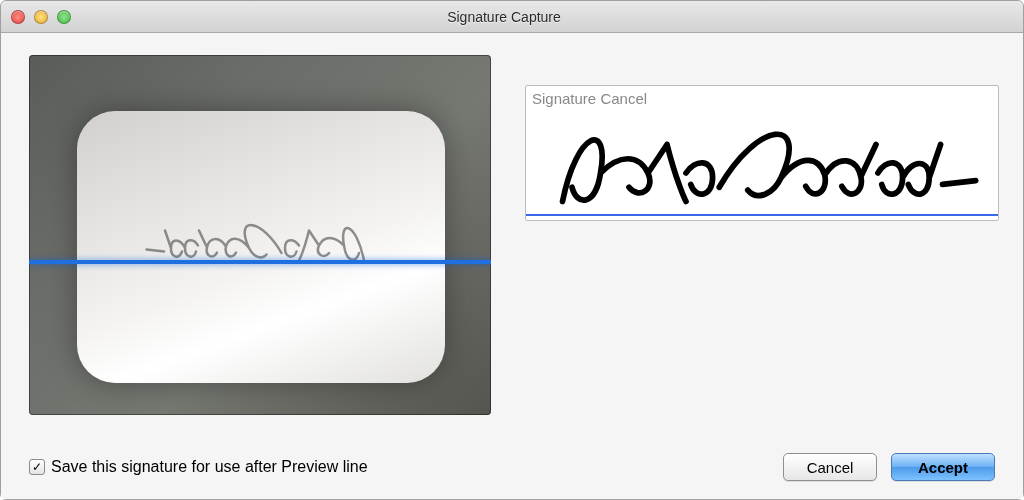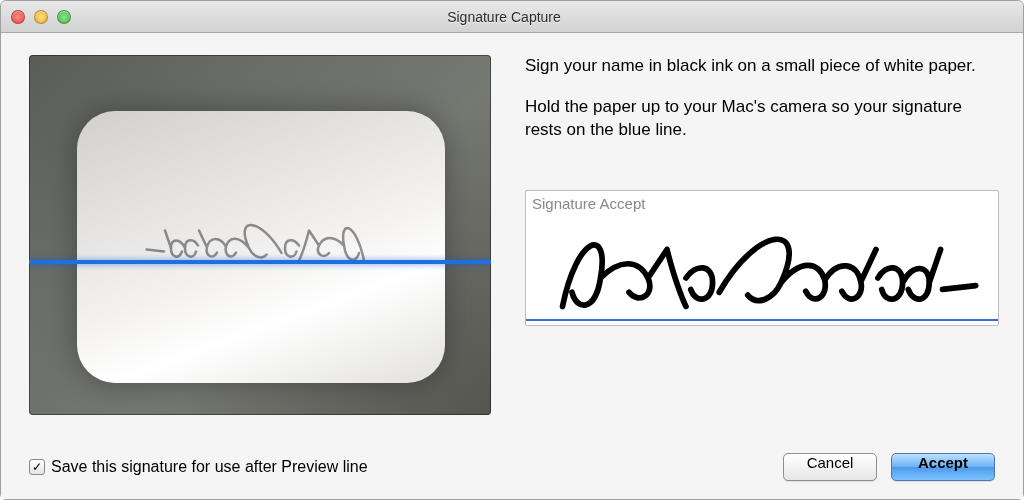--- a/index.html
+++ b/index.html
@@ -167,20 +167,21 @@
       color: #000;
     }
     .buttons { display: flex; gap: 14px; }
     .btn {
       min-width: 94px;
       height: 28px;
       border-radius: 5px;
       border: 1px solid #8f8f8f;
       font-size: 15px;
       display: flex;
+      align-items: center;
       justify-content: center;
       color: #000;
       box-shadow: 0 1px 0 rgba(0,0,0,0.1);
       cursor: default;
     }
     .btn.cancel {
       background: linear-gradient(#ffffff, #e6e6e6);
     }
     .btn.accept {
       background: linear-gradient(#bfe0ff, #6fb3f4 48%, #4e9beb 52%, #7dc2ff);
@@ -211,27 +212,23 @@
           <div class="mirrored-sig">
             <svg viewBox="0 0 460 100" width="230" height="55">
               <path d="M20 90 C 35 15, 70 5, 60 60 C 55 95, 35 95, 30 75 M60 60 C 80 40, 100 40, 110 60 C 118 78, 100 88, 90 75 M110 60 L130 30 M130 30 C 140 70, 150 90, 150 90 M150 60 C 160 45, 178 45, 178 65 C 178 85, 160 88, 155 72 M185 75 C 225 5, 280 0, 250 65 C 242 82, 225 90, 215 78 M250 65 C 270 40, 290 42, 296 62 C 300 80, 284 90, 276 74 M296 62 C 310 40, 330 44, 334 64 C 338 80, 322 90, 314 74 M334 64 L350 30 M352 60 C 360 45, 378 45, 378 65 C 378 85, 360 88, 356 72 M378 65 C 388 45, 406 45, 406 65 C 406 85, 390 88, 384 72 M406 65 L418 30 M420 72 L455 68" stroke="#3a3a3a" stroke-width="5" fill="none" stroke-linecap="round" stroke-linejoin="round"></path>
             </svg>
           </div>
           <div class="blue-line"></div>
         </div>
       </div>
 
       <div class="right-column">
-        <div class="instructions">
-          <p>Sign your name in black ink on a small piece of white paper.</p>
-          <p>Hold the paper up to your Mac's camera so your signature rests on the blue line.</p>
-        </div>
 
         <div class="sig-preview">
-          <div class="sig-preview-label">Signature Accept</div>
+          <div class="sig-preview-label">Signature Cancel</div>
           <div class="sig-svg-wrap">
             <svg viewBox="0 0 460 100" width="460" height="95">
               <path d="M20 90 C 35 15, 70 5, 60 60 C 55 95, 35 95, 30 75 M60 60 C 80 40, 100 40, 110 60 C 118 78, 100 88, 90 75 M110 60 L130 30 M130 30 C 140 70, 150 90, 150 90 M150 60 C 160 45, 178 45, 178 65 C 178 85, 160 88, 155 72 M185 75 C 225 5, 280 0, 250 65 C 242 82, 225 90, 215 78 M250 65 C 270 40, 290 42, 296 62 C 300 80, 284 90, 276 74 M296 62 C 310 40, 330 44, 334 64 C 338 80, 322 90, 314 74 M334 64 L350 30 M352 60 C 360 45, 378 45, 378 65 C 378 85, 360 88, 356 72 M378 65 C 388 45, 406 45, 406 65 C 406 85, 390 88, 384 72 M406 65 L418 30 M420 72 L455 68" stroke="#000" stroke-width="6" fill="none" stroke-linecap="round" stroke-linejoin="round"></path>
             </svg>
           </div>
           <div class="sig-underline"></div>
         </div>
       </div>
     </div>
 

